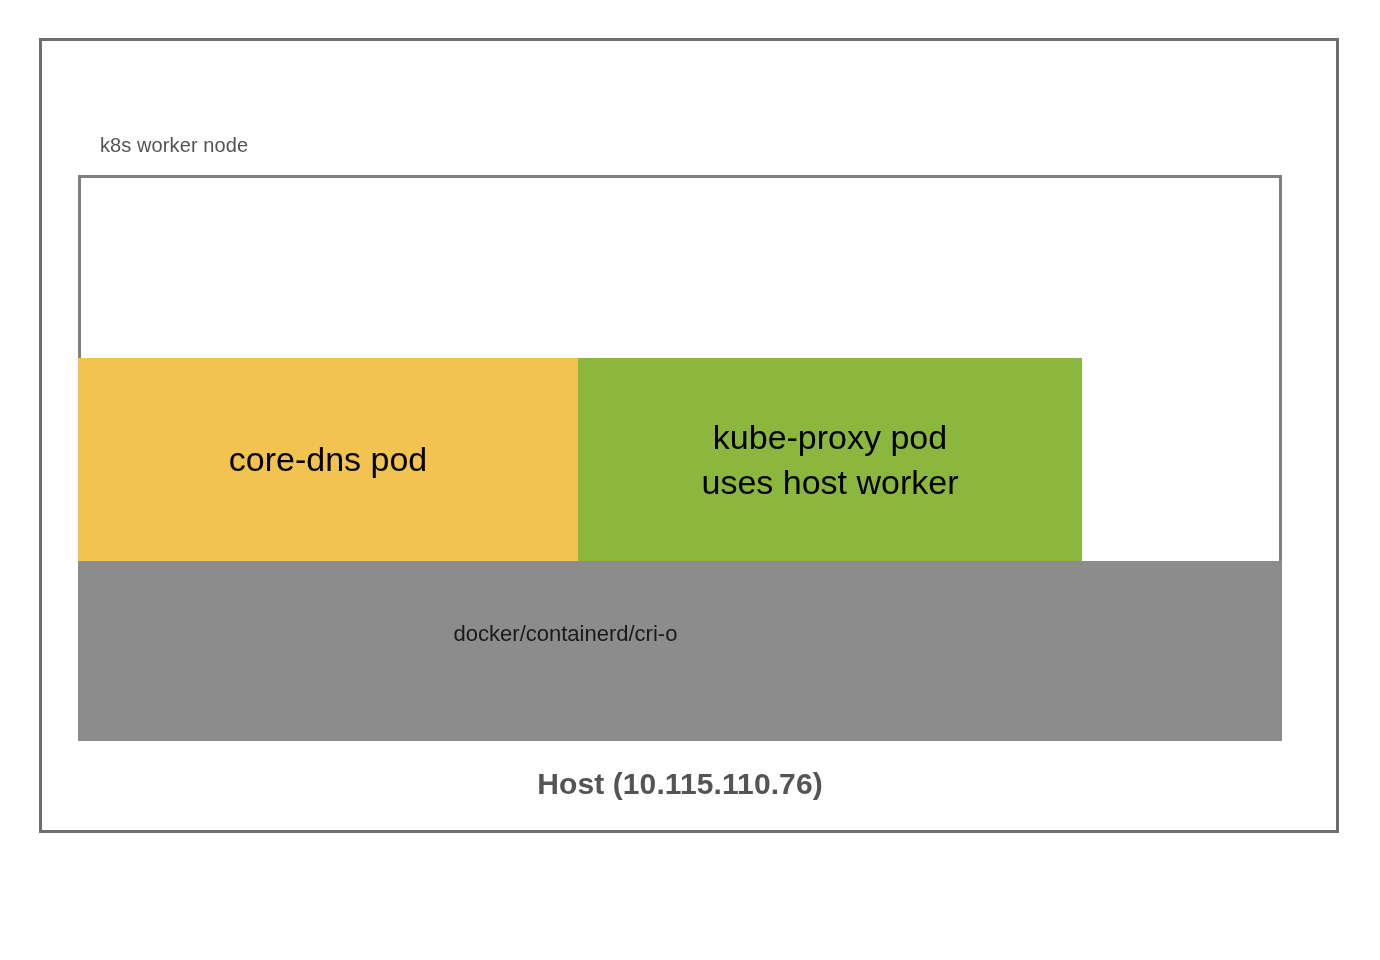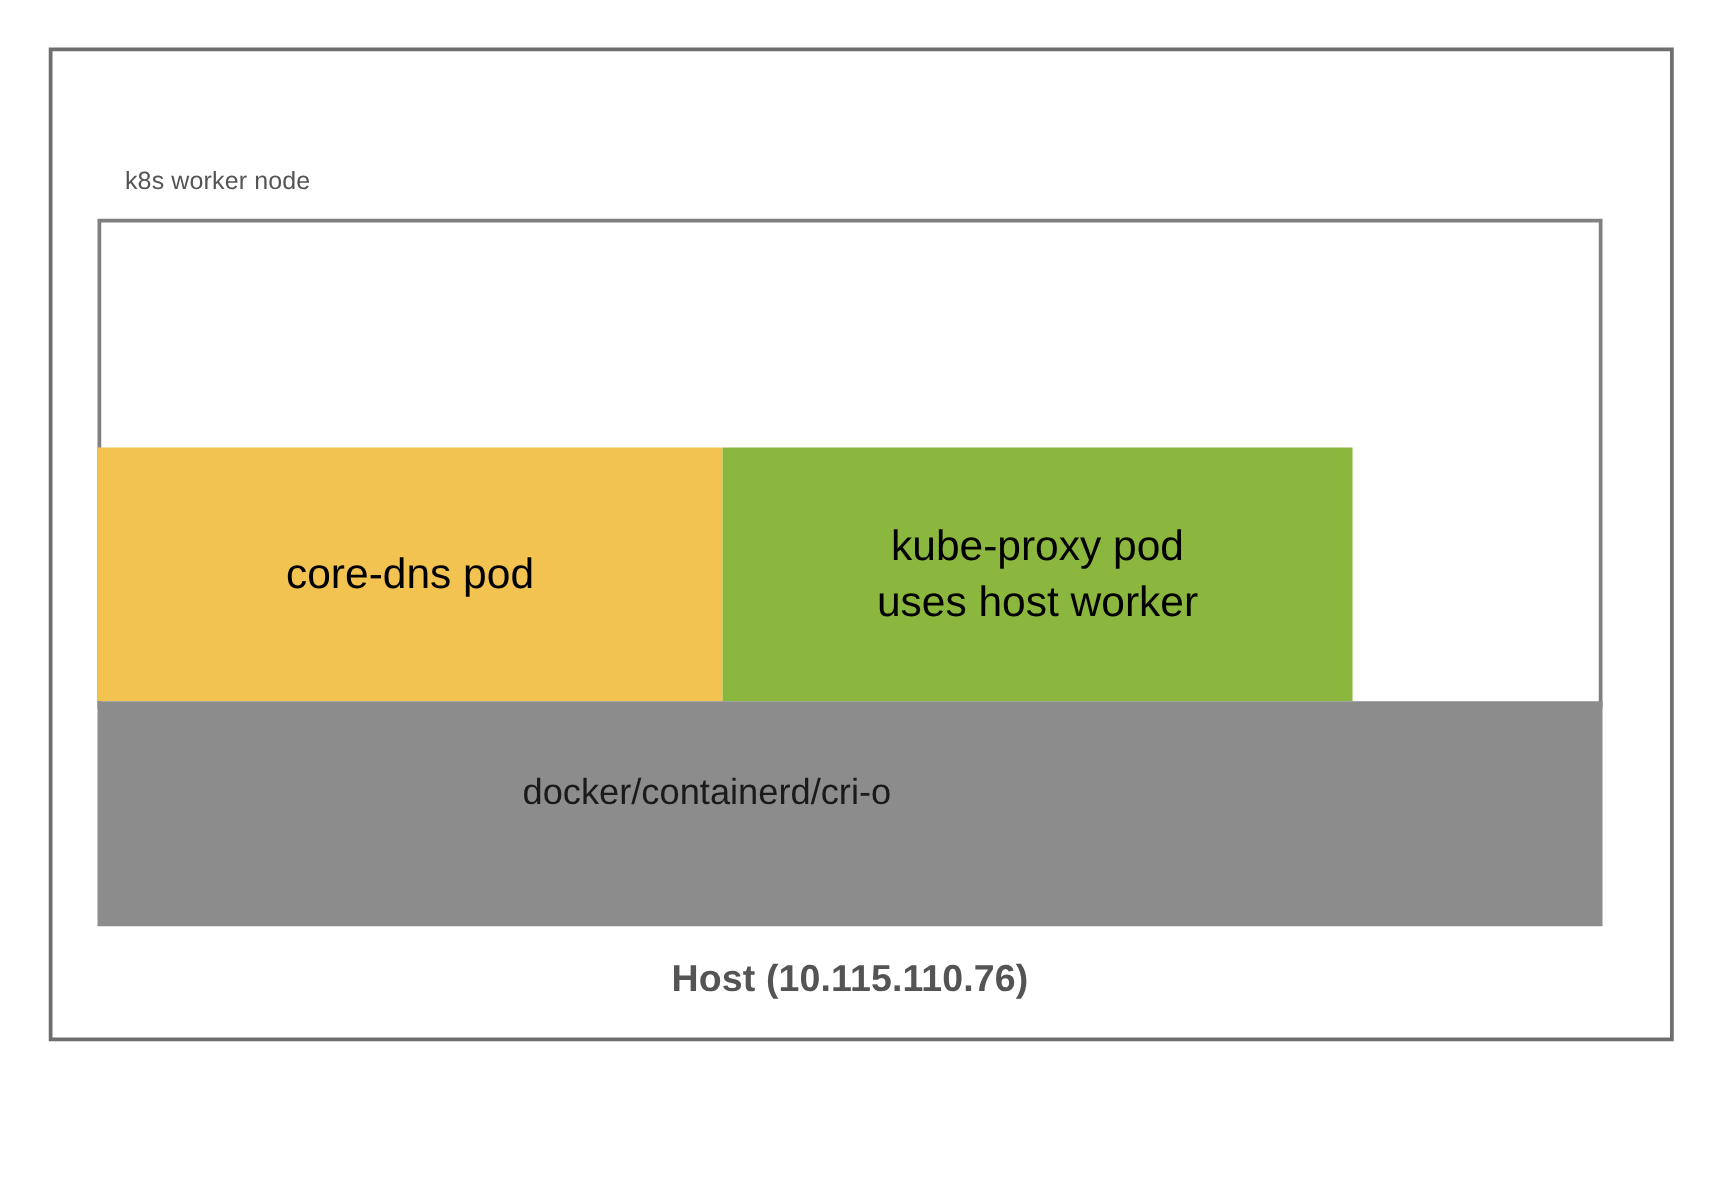--- a/index.html
+++ b/index.html
@@ -100,21 +100,21 @@
     height: 180px;
     background: #8c8c8c;
   }
   .runtime-label {
     position: absolute;
     left: 0;
     top: 0;
     width: 975px;
     text-align: center;
     padding-top: 56px;
-    font-size: 29px;
+    font-size: 22px;
     color: #1a1a1a;
     line-height: 34px;
     white-space: nowrap;
   }
 
   
   .host-caption {
     position: absolute;
     left: 78px;
     top: 765px;

